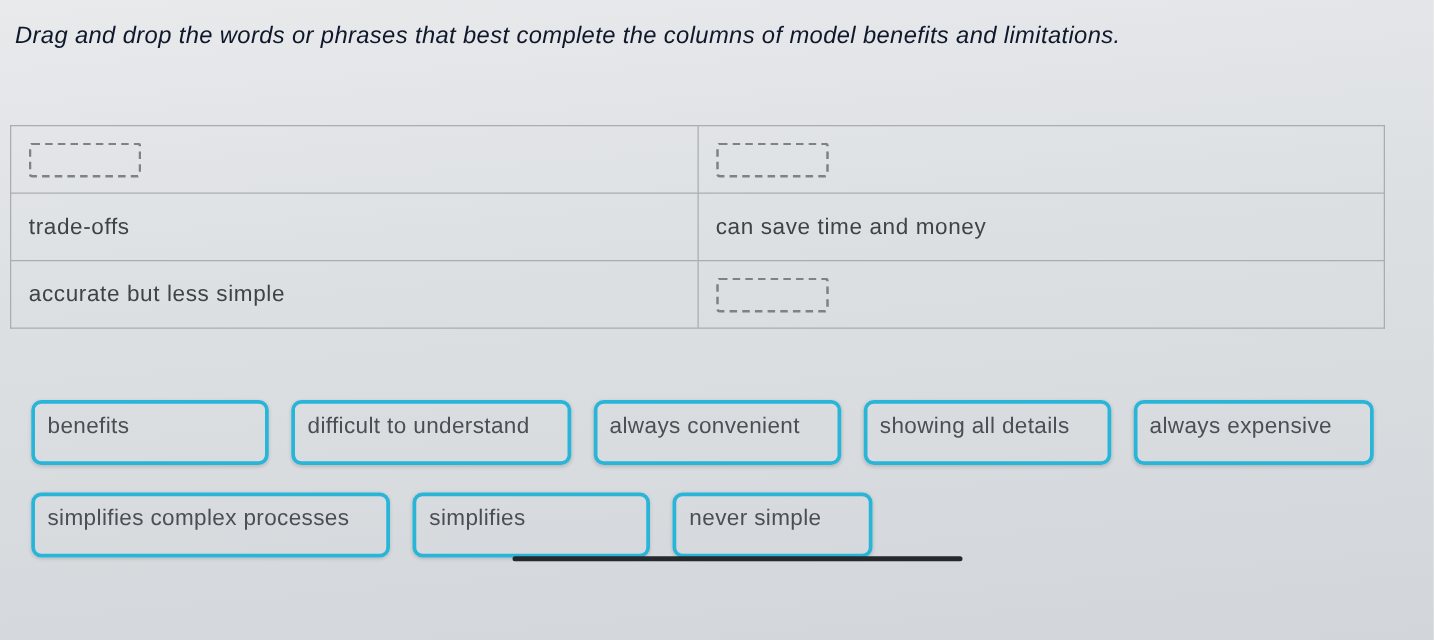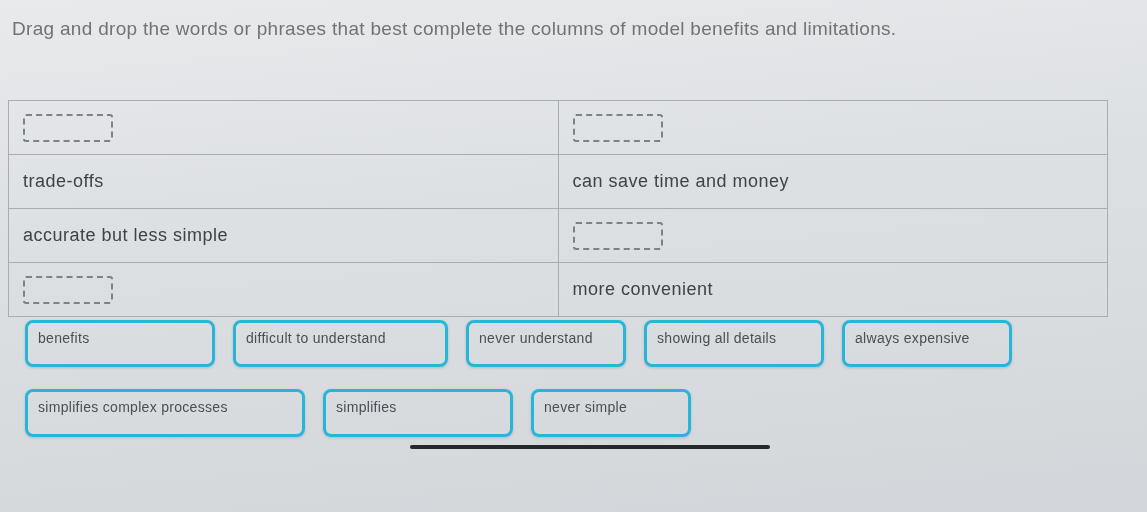--- a/index.html
+++ b/index.html
@@ -11,21 +11,22 @@
     font-family: Arial, Helvetica, sans-serif;
     background: linear-gradient(175deg, #e8eaec 0%, #dde0e3 40%, #d2d6da 100%);
     color: #4a4f55;
     overflow: hidden;
     position: relative;
   }
   .instruction {
     padding: 18px 12px 0 12px;
     font-size: 19px;
     letter-spacing: 0.3px;
-    color: #737373;
+    color: #0f172a;
+    font-style: italic;
   }
   .table-wrap {
     position: absolute;
     left: 8px;
     top: 100px;
     width: 1100px;
   }
   table {
     width: 100%;
     border-collapse: collapse;
@@ -59,21 +60,21 @@
   .bank-row {
     display: flex;
     gap: 18px;
     margin-bottom: 22px;
     align-items: flex-start;
   }
   .tile {
     border: 3px solid #28b5d8;
     border-radius: 8px;
     padding: 8px 30px 18px 10px;
-    font-size: 14px;
+    font-size: 18px;
     letter-spacing: 0.3px;
     color: #4a4f55;
     background: rgba(255,255,255,0.02);
     min-width: 130px;
     min-height: 44px;
     line-height: 1.1;
     box-shadow: 0 1px 3px rgba(0,0,0,0.15);
   }
   .underline {
     position: absolute;
@@ -104,35 +105,29 @@
     <tr>
       <td>trade-offs</td>
       <td>can save time and money</td>
     </tr>
     <tr>
       <td>accurate but less simple</td>
       <td>
         <span class="drop-slot"></span>
       </td>
     </tr>
-    <tr>
-      <td>
-        <span class="drop-slot"></span>
-      </td>
-      <td>more convenient</td>
-    </tr>
   </tbody>
     </table>
 </div>
 
 <div class="bank">
   <div class="bank-row">
     <div class="tile" style="min-width:190px">benefits</div>
     <div class="tile" style="min-width:215px">difficult to understand</div>
-    <div class="tile" style="min-width:160px">never understand</div>
+    <div class="tile" style="min-width:160px">always convenient</div>
     <div class="tile" style="min-width:180px">showing all details</div>
     <div class="tile" style="min-width:170px">always expensive</div>
   </div>
   <div class="bank-row">
     <div class="tile" style="min-width:280px">simplifies complex processes</div>
     <div class="tile" style="min-width:190px">simplifies</div>
     <div class="tile" style="min-width:160px">never simple</div>
   </div>
 </div>
 

